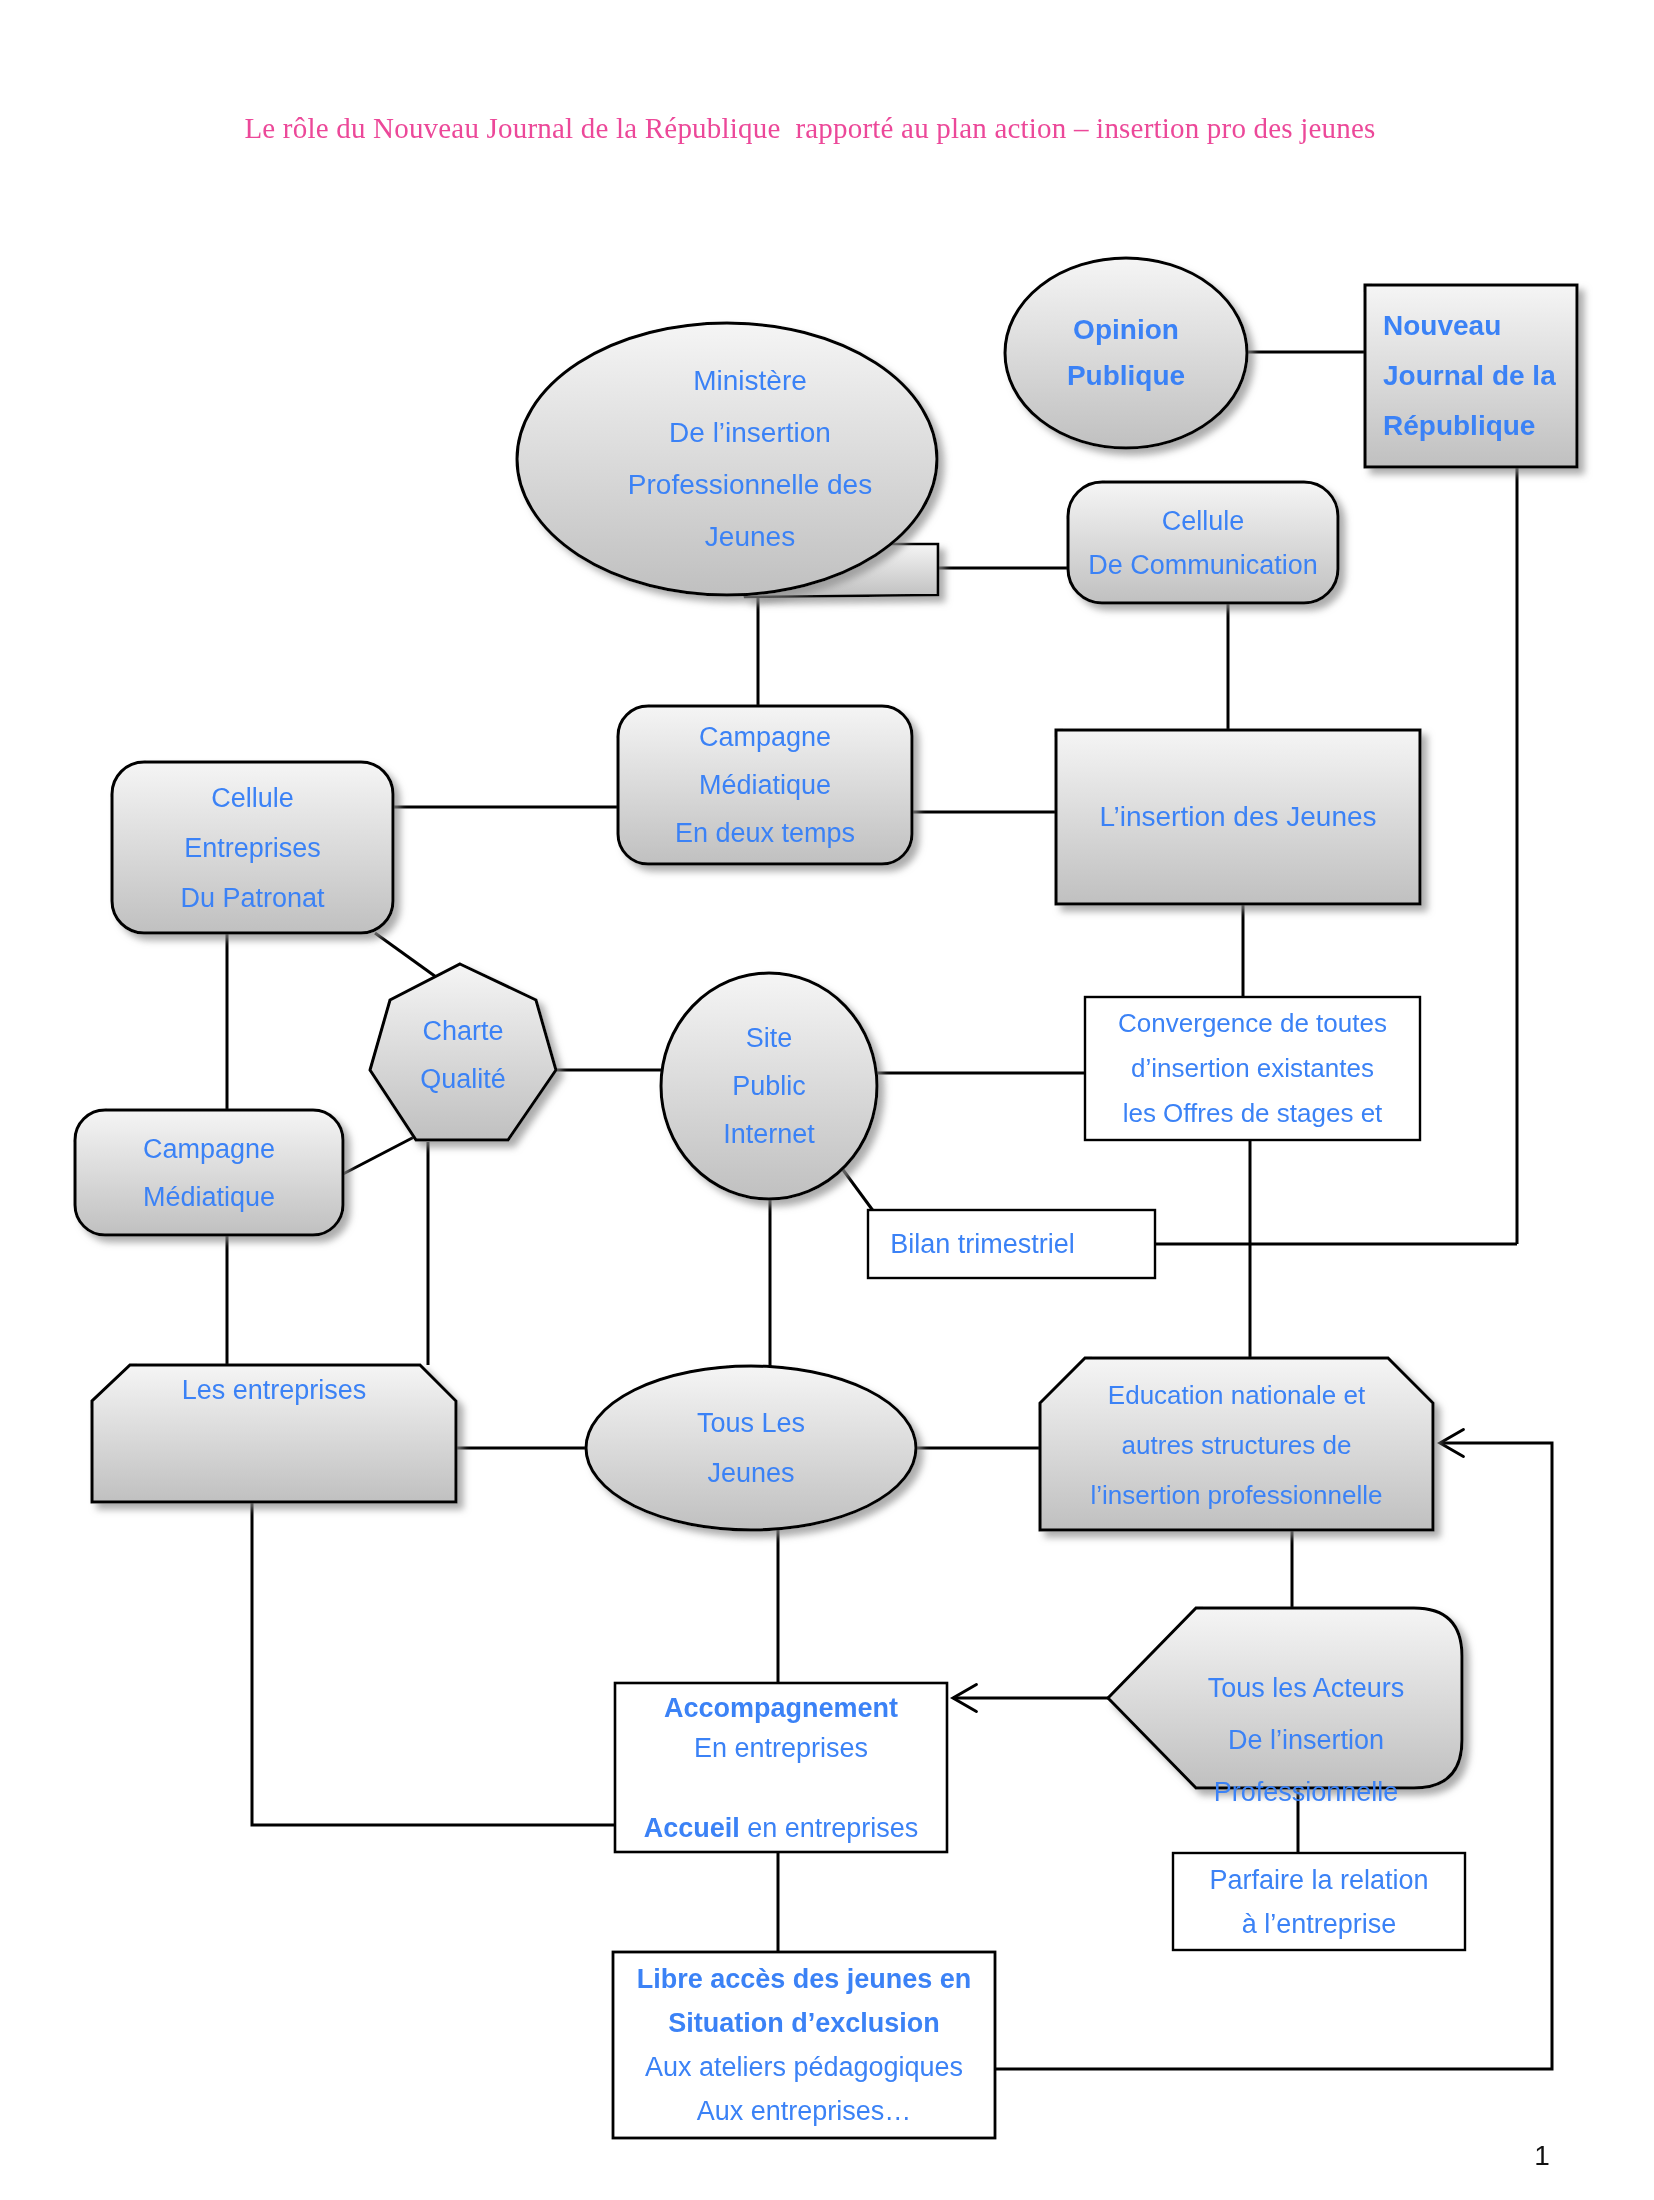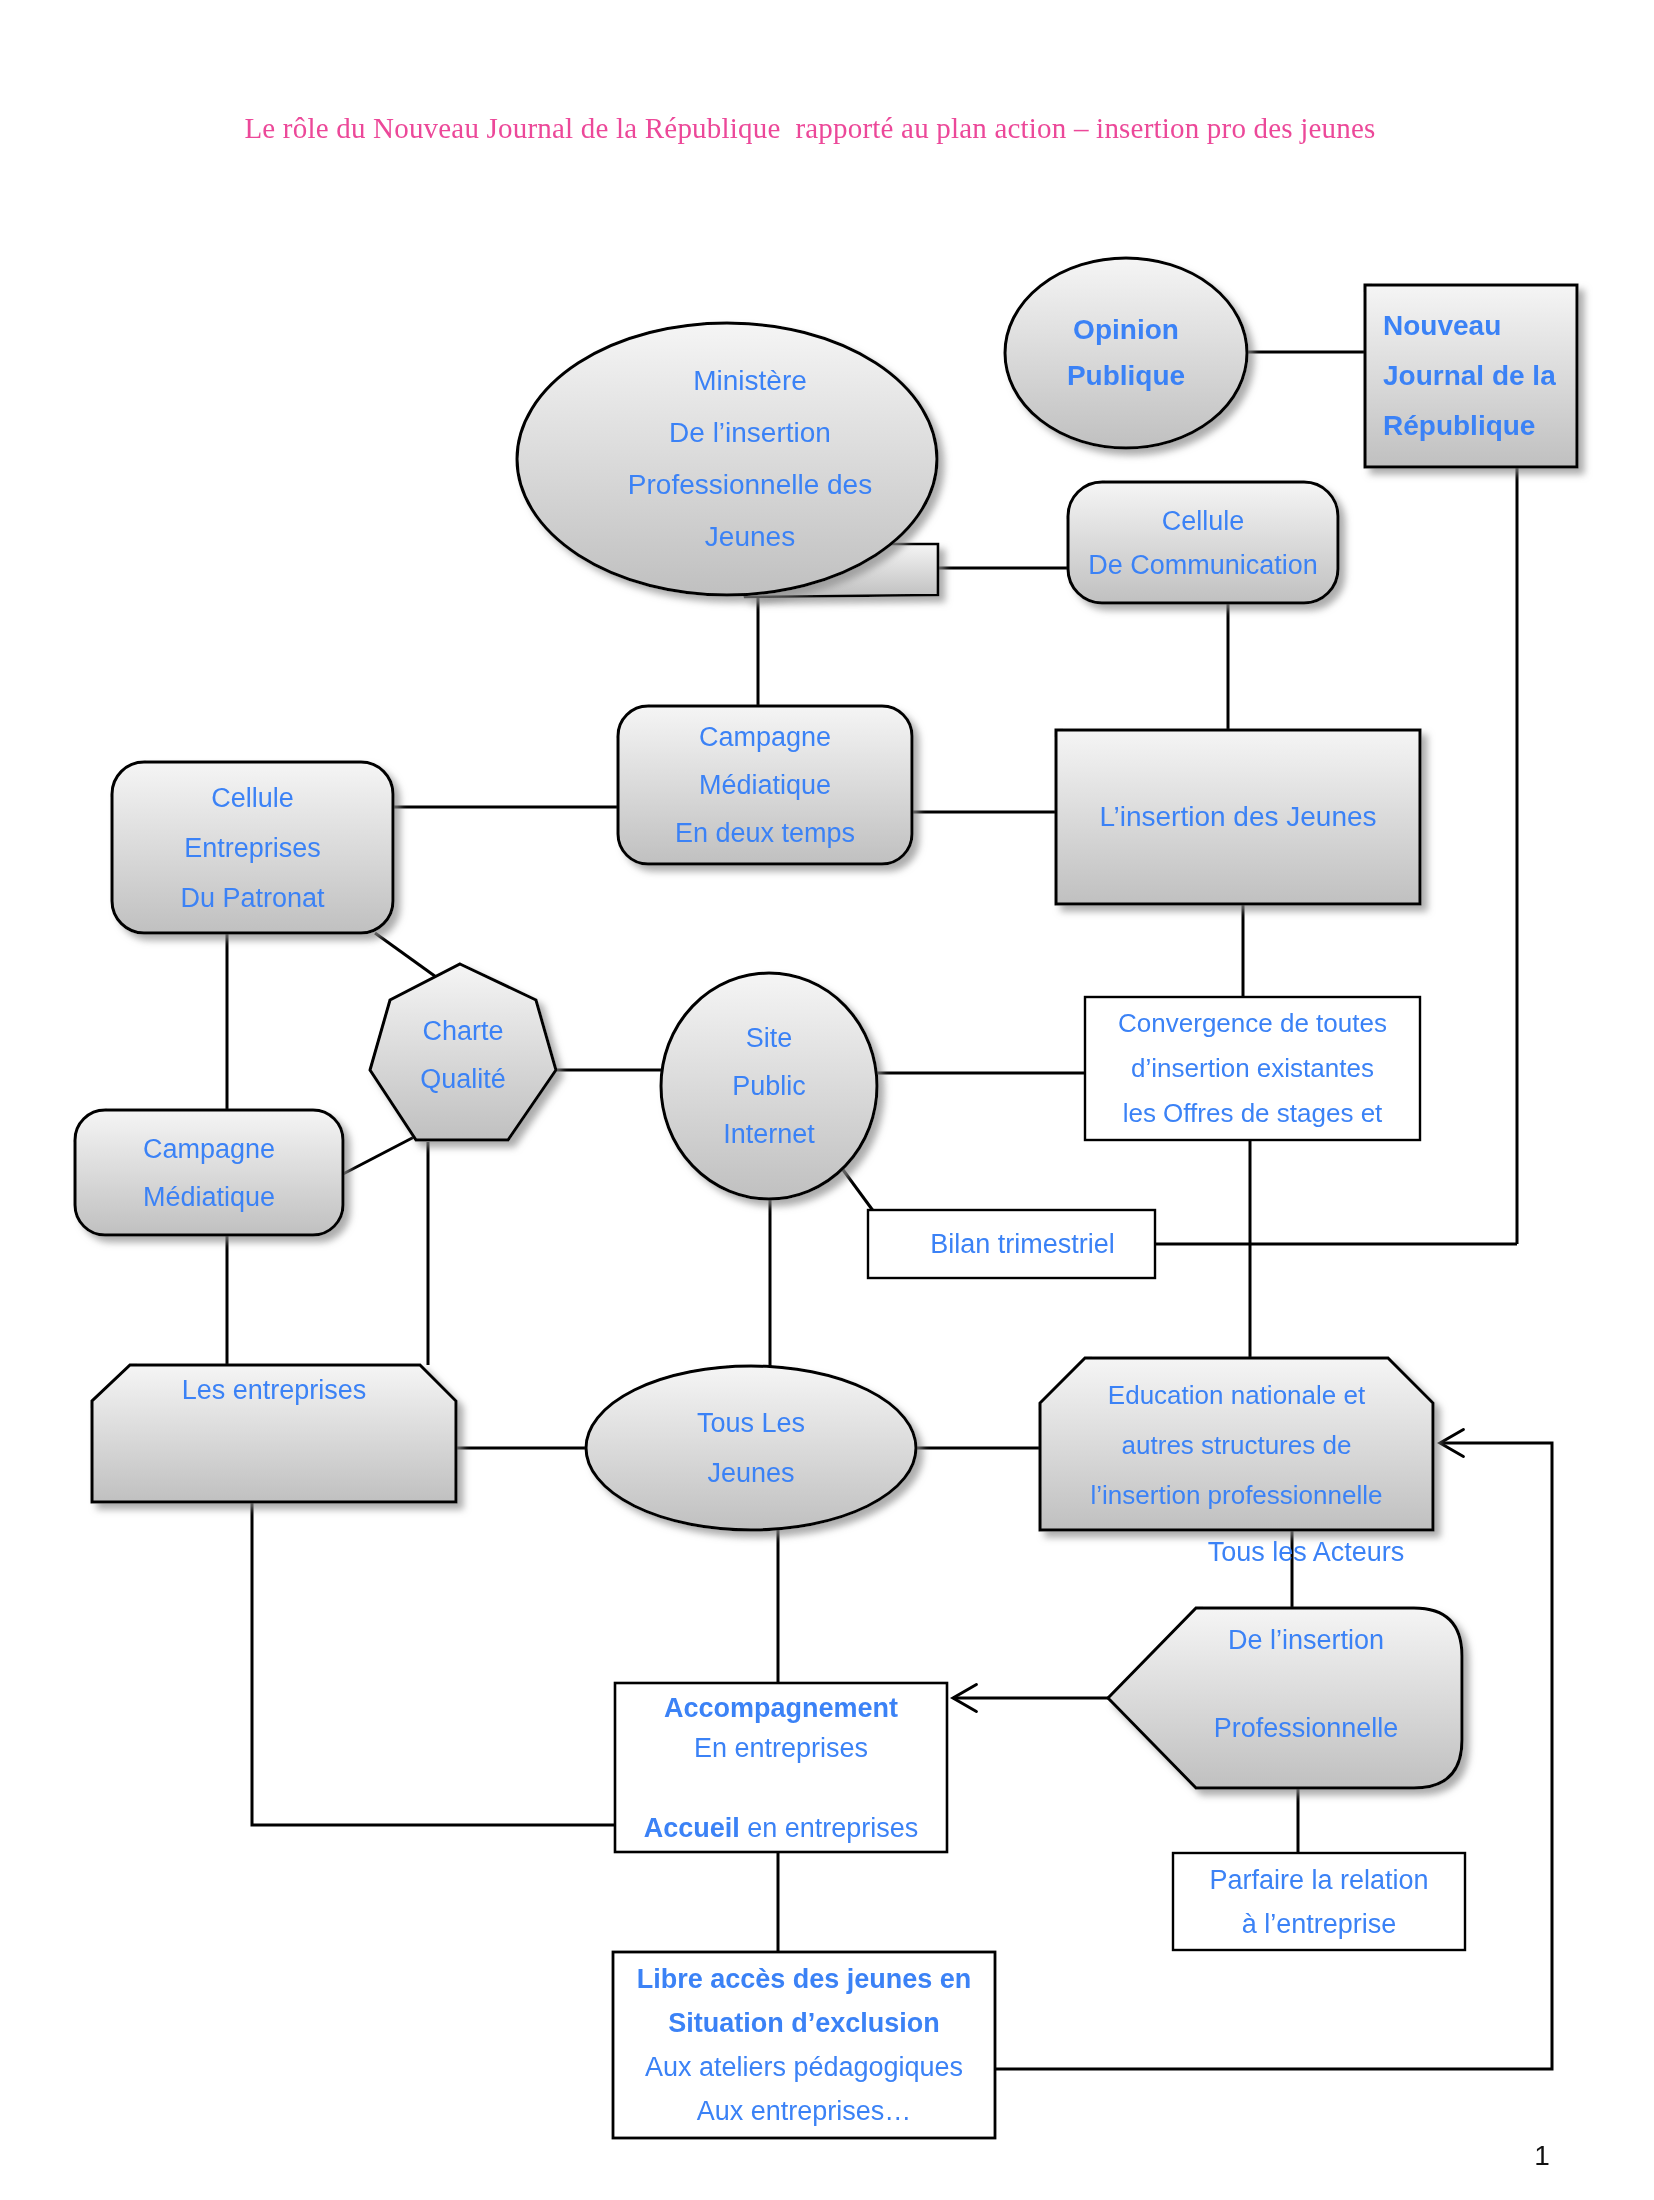--- a/index.html
+++ b/index.html
@@ -131,36 +131,36 @@
       </div>
       <div class="node-text" style="left: 1085px; top: 997px; width: 335px; height: 143px; font-size: 26px; line-height: 45px;">
         <div class="ln"><span>Convergence de toutes</span></div>
         <div class="ln"><span>d’insertion existantes</span></div>
         <div class="ln"><span>les Offres de stages et</span></div>
       </div>
       <div class="node-text" style="left: 75px; top: 1110px; width: 268px; height: 125px; font-size: 27px; line-height: 48px;">
         <div class="ln"><span>Campagne</span></div>
         <div class="ln"><span>Médiatique</span></div>
       </div>
-      <div class="node-text" style="left: 868px; top: 1210px; width: 229px; height: 68px; font-size: 27px; line-height: 34px; margin-left: 40px;">
+      <div class="node-text" style="left: 868px; top: 1210px; width: 229px; height: 68px; font-size: 27px; line-height: 34px;">
         <div class="ln"><span>Bilan trimestriel</span></div>
       </div>
       <div class="node-text" style="left: 92px; top: 1321px; width: 364px; height: 137px; font-size: 27px; line-height: 40px;">
         <div class="ln"><span>Les entreprises</span></div>
       </div>
       <div class="node-text" style="left: 586px; top: 1366px; width: 330px; height: 164px; font-size: 27px; line-height: 50px;">
         <div class="ln"><span>Tous Les</span></div>
         <div class="ln"><span>Jeunes</span></div>
       </div>
       <div class="node-text" style="left: 1040px; top: 1366px; width: 393px; height: 158px; font-size: 26px; line-height: 50px;">
         <div class="ln"><span>Education nationale  et</span></div>
         <div class="ln"><span>autres structures de</span></div>
         <div class="ln"><span>l’insertion professionnelle</span></div>
       </div>
-      <div class="node-text" style="left: 1150px; top: 1555px; width: 312px; height: 170px; font-size: 27px; line-height: 52px; gap: 36px;">
+      <div class="node-text" style="left: 1150px; top: 1655px; width: 312px; height: 170px; font-size: 27px; line-height: 52px;">
         <div class="ln"><span>Tous les Acteurs</span></div>
         <div class="ln"><span>De l’insertion</span></div>
         <div class="ln"><span>Professionnelle</span></div>
       </div>
       <div class="node-text" style="left: 615px; top: 1683px; width: 332px; height: 169px; font-size: 27px; line-height: 40px;">
         <div class="ln"><span class="b">Accompagnement</span></div>
         <div class="ln"><span>En entreprises</span></div>
         <div class="ln">&nbsp;</div>
         <div class="ln"><span class="b">Accueil </span><span>en entreprises</span></div>
       </div>

